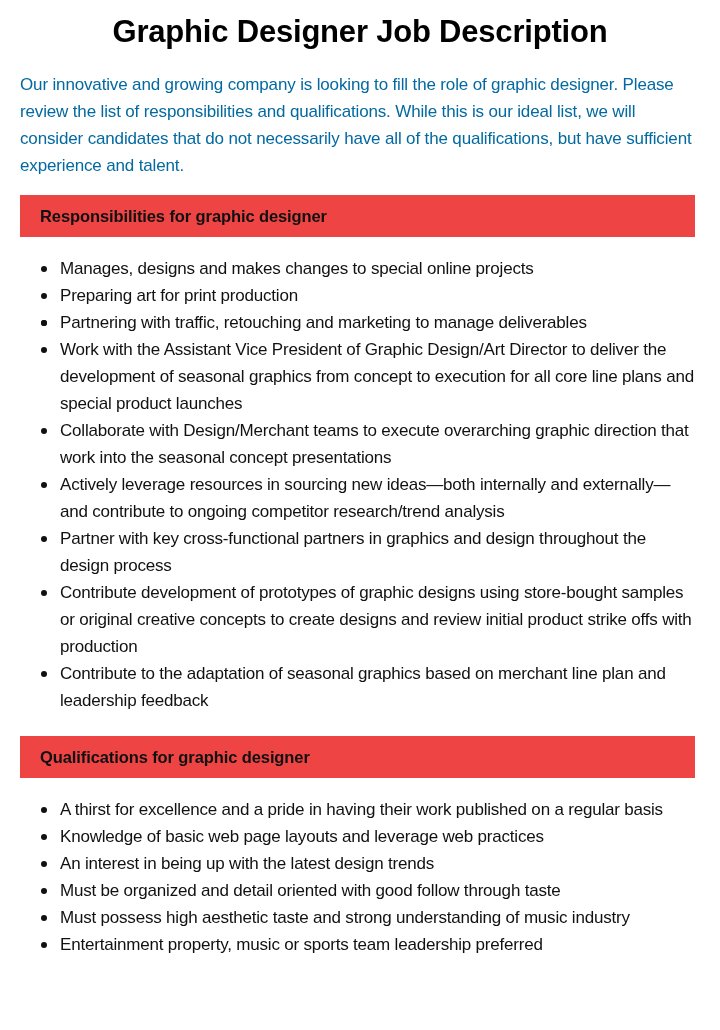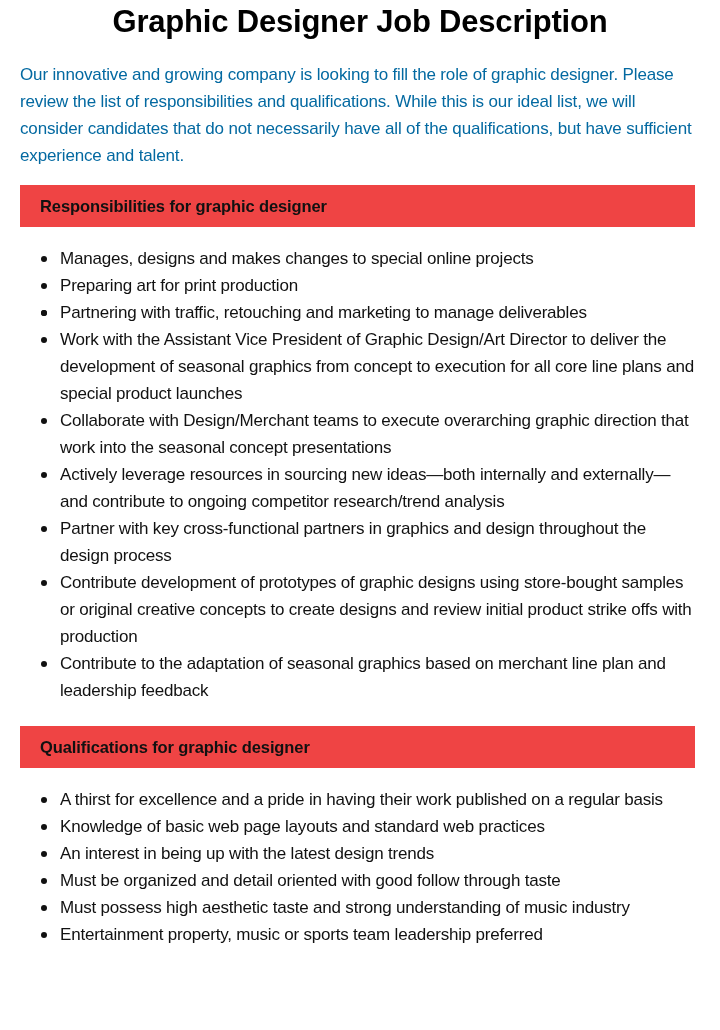--- a/index.html
+++ b/index.html
@@ -14,21 +14,21 @@
       font-family: "Liberation Sans", "DejaVu Sans", sans-serif;
       color: #111111;
     }
     .page {
       padding: 0 20px 0 20px;
       box-sizing: border-box;
       width: 720px;
     }
     .title {
       margin: 0;
-      padding-top: 2px;
+      padding-top: 12px;
       height: 44px;
       line-height: 40px;
       text-align: center;
       font-size: 31px;
       font-weight: bold;
       color: #000000;
       letter-spacing: -0.2px;
     }
     .intro {
       margin: 15px 0 0 0;
@@ -95,19 +95,19 @@
     <li><span class="bullet"></span><span>Collaborate with Design/Merchant teams to execute overarching graphic direction that work into the seasonal concept presentations</span></li>
     <li><span class="bullet"></span><span>Actively leverage resources in sourcing new ideas—both internally and externally—and contribute to ongoing competitor research/trend analysis</span></li>
     <li><span class="bullet"></span><span>Partner with key cross-functional partners in graphics and design throughout the design process</span></li>
     <li><span class="bullet"></span><span>Contribute development of prototypes of graphic designs using store-bought samples or original creative concepts to create designs and review initial product strike offs with production</span></li>
     <li><span class="bullet"></span><span>Contribute to the adaptation of seasonal graphics based on merchant line plan and leadership feedback</span></li>
   </ul>
 
   <div class="section-header qual-header">Qualifications for graphic designer</div>
   <ul class="list">
     <li><span class="bullet"></span><span>A thirst for excellence and a pride in having their work published on a regular basis</span></li>
-    <li><span class="bullet"></span><span>Knowledge of basic web page layouts and standard web practices</span></li>
+    <li><span class="bullet"></span><span>Knowledge of basic web page layouts and leverage web practices</span></li>
     <li><span class="bullet"></span><span>An interest in being up with the latest design trends</span></li>
     <li><span class="bullet"></span><span>Must be organized and detail oriented with good follow through taste</span></li>
     <li><span class="bullet"></span><span>Must possess high aesthetic taste and strong understanding of music industry</span></li>
     <li><span class="bullet"></span><span>Entertainment property, music or sports team leadership preferred</span></li>
   </ul>
 </div>
 
 </body></html>

